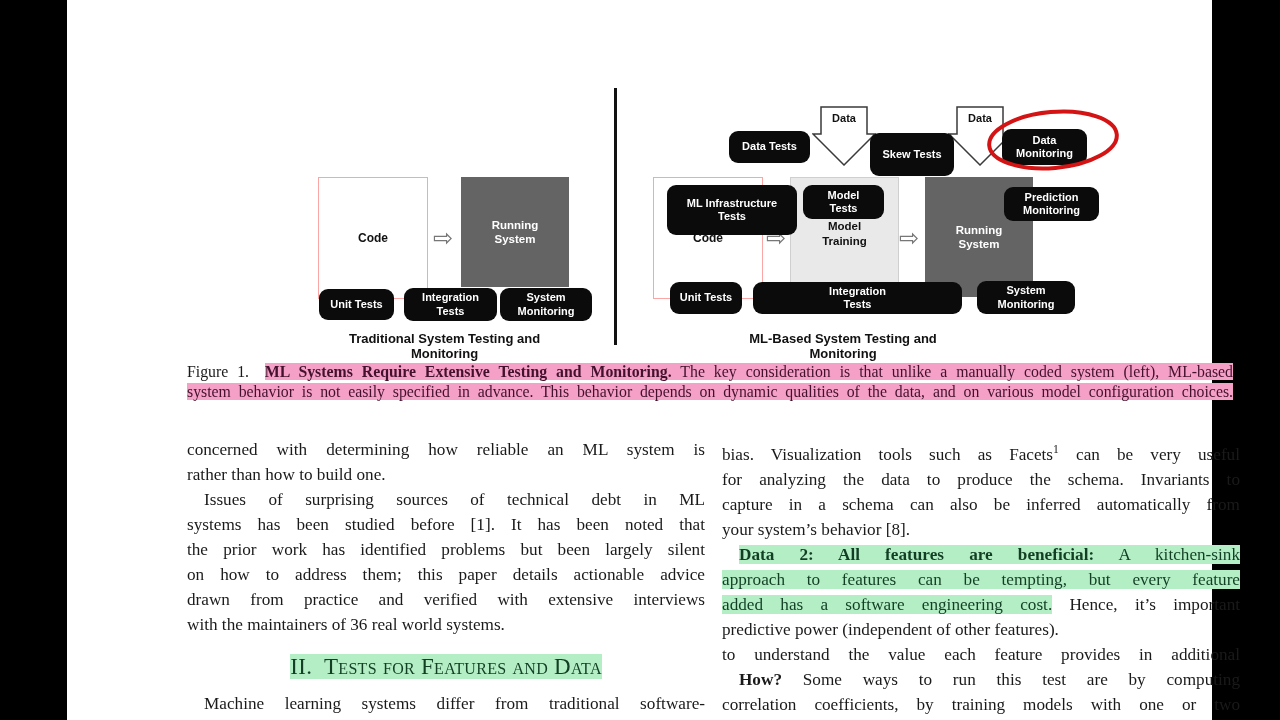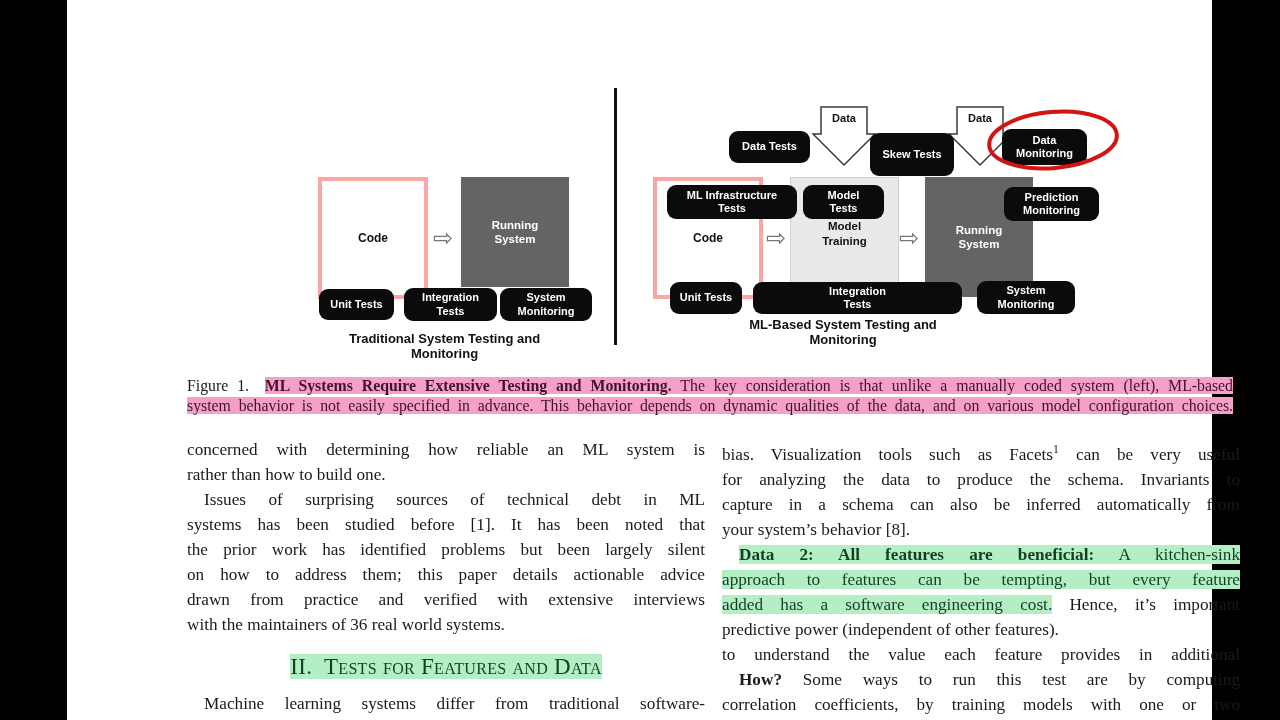--- a/index.html
+++ b/index.html
@@ -2,40 +2,40 @@
 <html style="--pink: #f5a0c6; --green: #b4eec5; --red: #d41414; --dark_box: #646464; --light_box: #e9e9e9; --pill: #0b0b0b;"><head>
 <meta charset="utf-8">
 <style>
   html,body{margin:0;padding:0;background:#000;}
   .frame{position:relative;width:1280px;height:720px;background:#000;overflow:hidden;
          font-family:"Liberation Serif",serif;}
   .paper{position:absolute;left:67px;top:0;width:1145px;height:720px;background:#fff;}
 
   
   .fig-el{position:absolute;box-sizing:border-box;font-family:"Liberation Sans",sans-serif;}
-  .whitebox{background:#fff;border:4px solid #fca5a5;display:flex;align-items:center;justify-content:center;
+  .whitebox{background:#fff;border:1px solid #fca5a5;display:flex;align-items:center;justify-content:center;
             font-weight:bold;font-size:12px;color:#111;z-index:1;}
   .graybox{background:var(--dark_box);display:flex;align-items:center;justify-content:center;text-align:center;
            font-weight:bold;font-size:11.5px;color:#fff;white-space:pre-line;line-height:1.25;z-index:1;}
   .lightbox{background:var(--light_box);border:1px solid #cfcfcf;display:flex;align-items:center;justify-content:center;
             text-align:center;font-weight:bold;font-size:11.5px;color:#111;white-space:pre-line;line-height:1.25;z-index:1;}
   .pill{background:var(--pill);color:#fff;border-radius:9px;display:flex;align-items:center;justify-content:center;
         text-align:center;font-weight:bold;font-size:11px;line-height:1.2;white-space:pre-line;z-index:3;}
   .blockarrow{font-family:"DejaVu Sans",sans-serif;font-size:24px;color:#777;line-height:1;z-index:1;}
   .divider{position:absolute;left:547px;top:88px;width:3px;height:257px;background:#111;}
   .figcap{position:absolute;text-align:center;font-family:"Liberation Sans",sans-serif;
           font-weight:bold;font-size:13px;color:#111;}
   .darrow{position:absolute;z-index:2;}
   .darrow-label{position:absolute;z-index:2;text-align:center;font-family:"Liberation Sans",sans-serif;
                 font-weight:bold;font-size:11px;color:#111;}
   .redcircle{position:absolute;z-index:5;}
 
   
   .textcol{position:absolute;width:518px;font-size:17.2px;line-height:25px;color:#1a1a1a;}
-  .capblock{position:absolute;left:120px;top:376px;width:1046px;font-size:15.8px;line-height:19.5px;color:#1a1a1a;}
+  .capblock{position:absolute;left:120px;top:362px;width:1046px;font-size:15.8px;line-height:19.5px;color:#1a1a1a;}
   .tline{text-align:justify;}
   .tline.jl{text-align-last:justify;}
   .tline.end{text-align-last:left;}
   .tline.ind{text-indent:17px;}
   .tline.head{text-align:center;text-align-last:center;margin:17px 0 10px 0;}
   .b{font-weight:bold;}
   .sup{vertical-align:super;font-size:68%;}
   .sc{font-variant:small-caps;font-size:23px;color:#15502c;letter-spacing:.3px;}
   .hg{background:var(--green);color:#123f24;}
   .hp{background:var(--pink);color:#43112e;}
@@ -79,32 +79,32 @@
       </svg>
 
       <div class="fig-el whitebox" style="left:586px;top:177px;width:110px;height:122px;">Code</div>
       <div class="fig-el lightbox" style="left:723px;top:177px;width:109px;height:113px;">Model
 Training</div>
       <div class="fig-el graybox" style="left:858px;top:177px;width:108px;height:120px;">Running
 System</div>
       <div class="fig-el blockarrow" style="left:699px;top:226px;">⇨</div>
       <div class="fig-el blockarrow" style="left:832px;top:226px;">⇨</div>
 
-      <div class="fig-el pill" style="left:600px;top:185px;width:130px;height:34px;">ML Infrastructure
+      <div class="fig-el pill" style="left:600px;top:185px;width:130px;height:50px;">ML Infrastructure
 Tests</div>
       <div class="fig-el pill" style="left:736px;top:185px;width:81px;height:34px;">Model
 Tests</div>
       <div class="fig-el pill" style="left:937px;top:187px;width:95px;height:34px;border-radius:9px;">Prediction
 Monitoring</div>
       <div class="fig-el pill" style="left:603px;top:282px;width:72px;height:32px;">Unit Tests</div>
       <div class="fig-el pill" style="left:686px;top:282px;width:209px;height:32px;">Integration
 Tests</div>
       <div class="fig-el pill" style="left:910px;top:281px;width:98px;height:33px;">System
 Monitoring</div>
-      <div class="figcap" style="left:665px;top:317px;width:222px;">ML-Based System Testing and Monitoring</div>
+      <div class="figcap" style="left:665px;top:331px;width:222px;">ML-Based System Testing and Monitoring</div>
     </div>
 
     <div class="capblock">
         <div class="tline jl"><span>Figure 1.  </span><span class="hp b">ML Systems Require Extensive Testing and Monitoring.</span><span class="hp"> The key consideration is that unlike a manually coded system (left), ML-based</span></div>
         <div class="tline jl"><span class="hp">system behavior is not easily specified in advance. This behavior depends on dynamic qualities of the data, and on various model configuration choices.</span></div>
       </div>
 
     <div class="textcol" style="left:120px;top:437px;">
         <div class="tline jl"><span>concerned with determining how reliable an ML system is</span></div>
         <div class="tline end"><span>rather than how to build one.</span></div>

